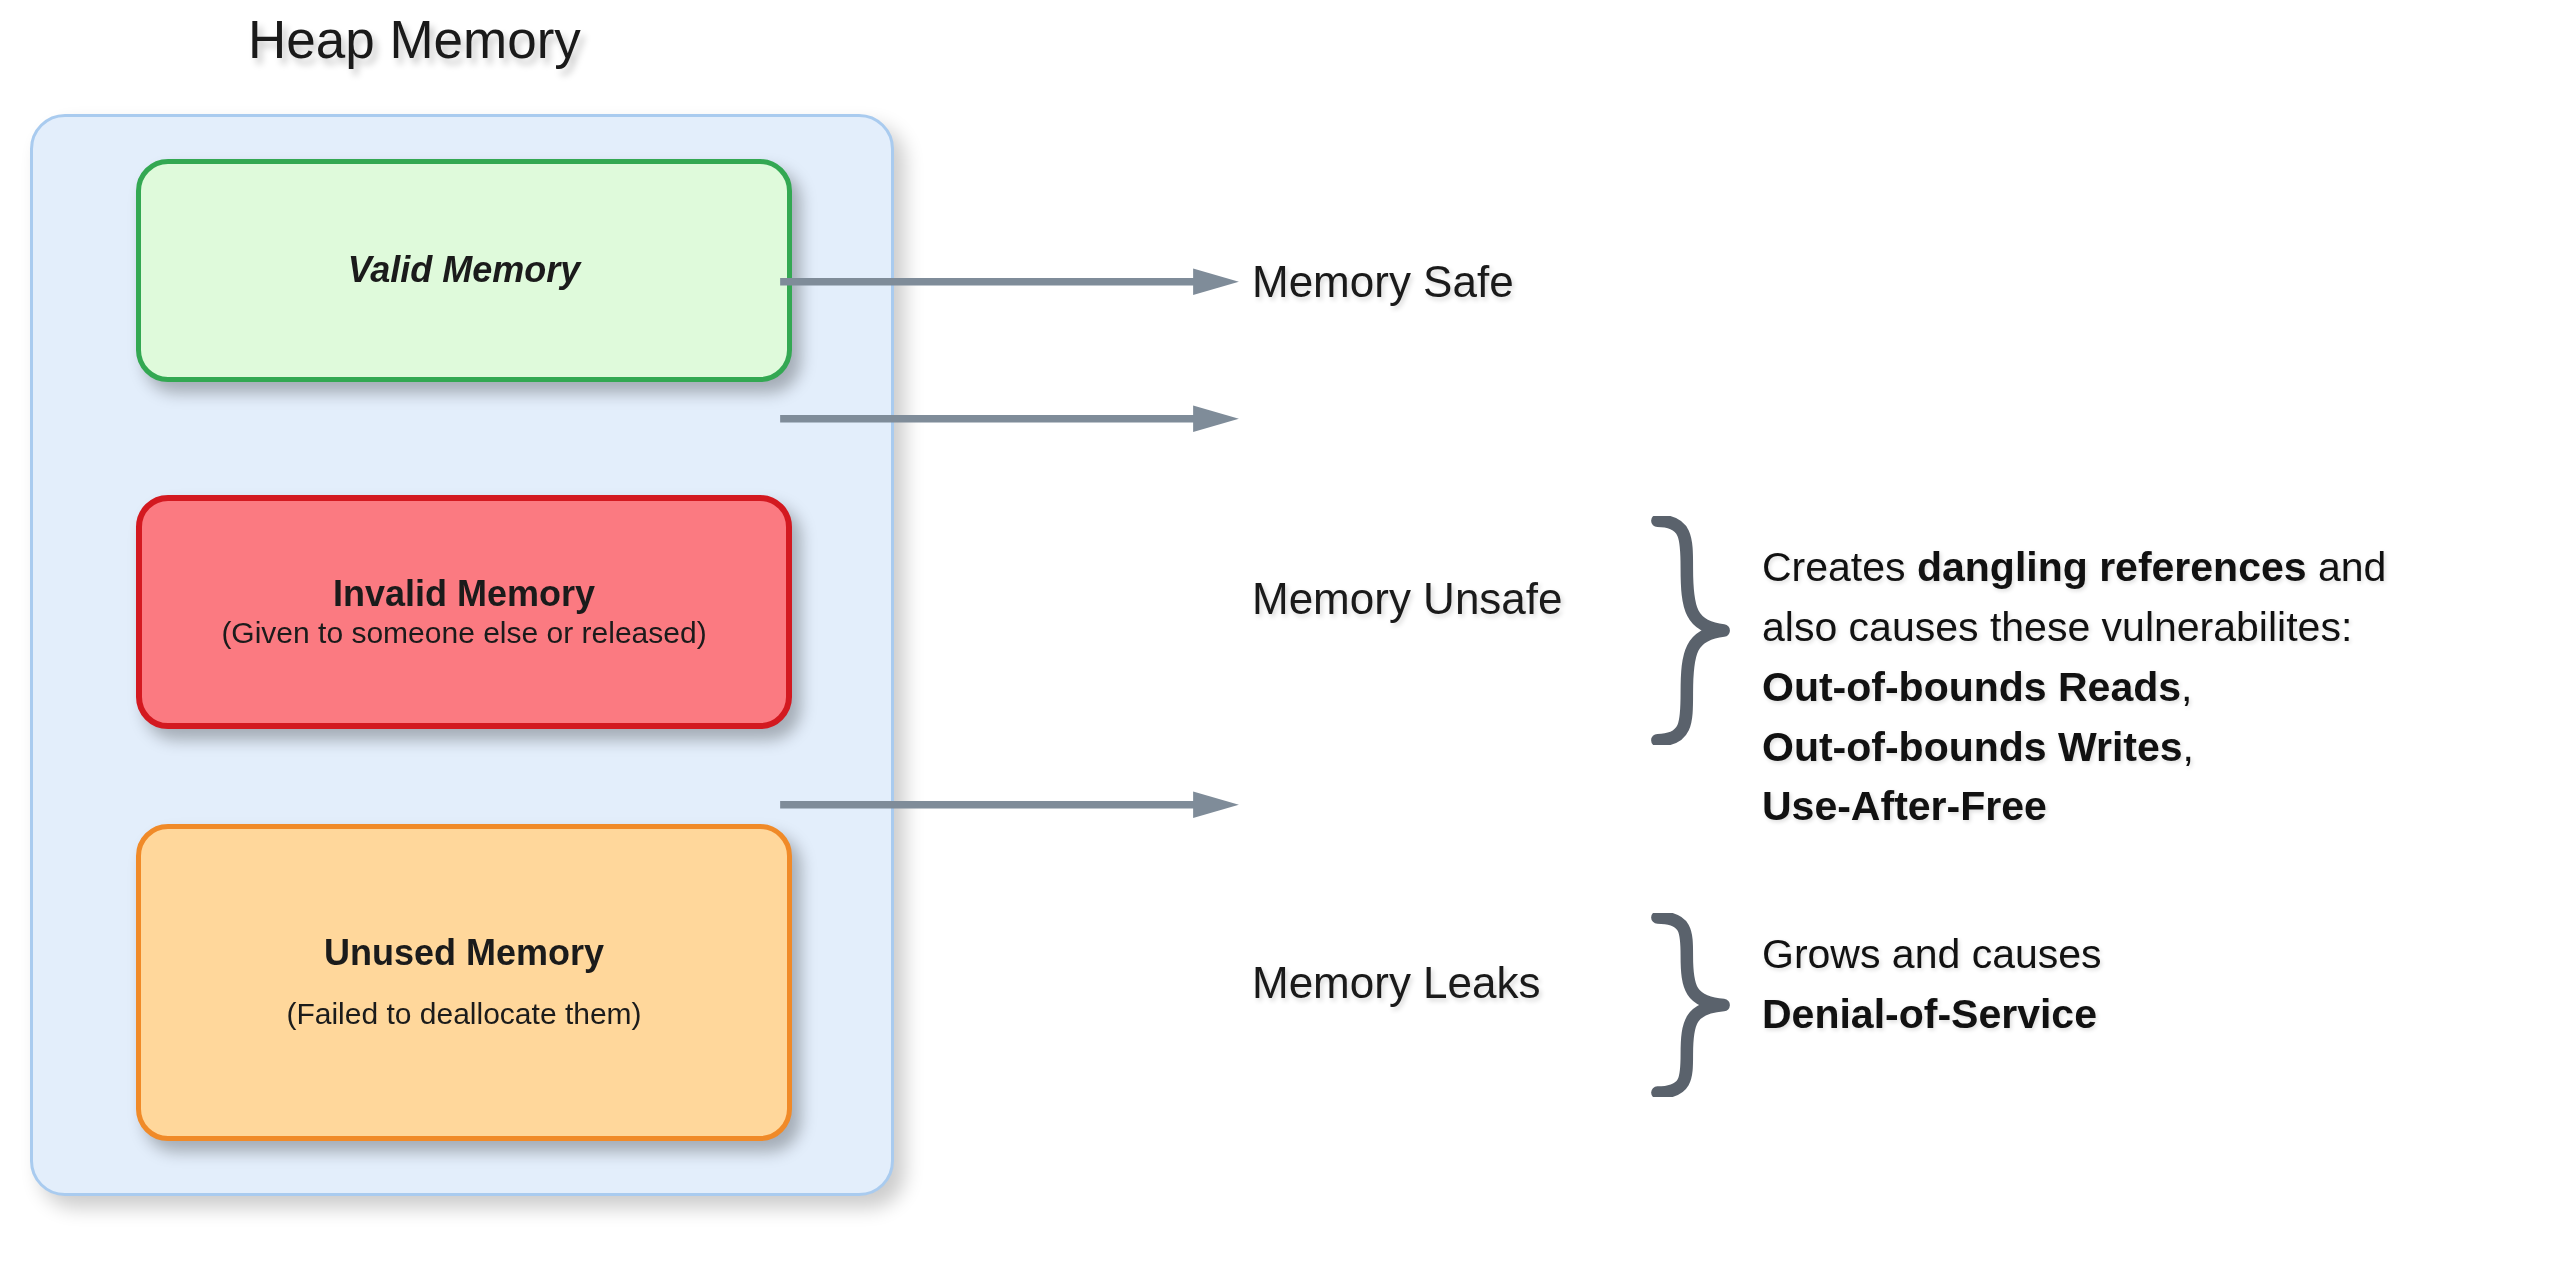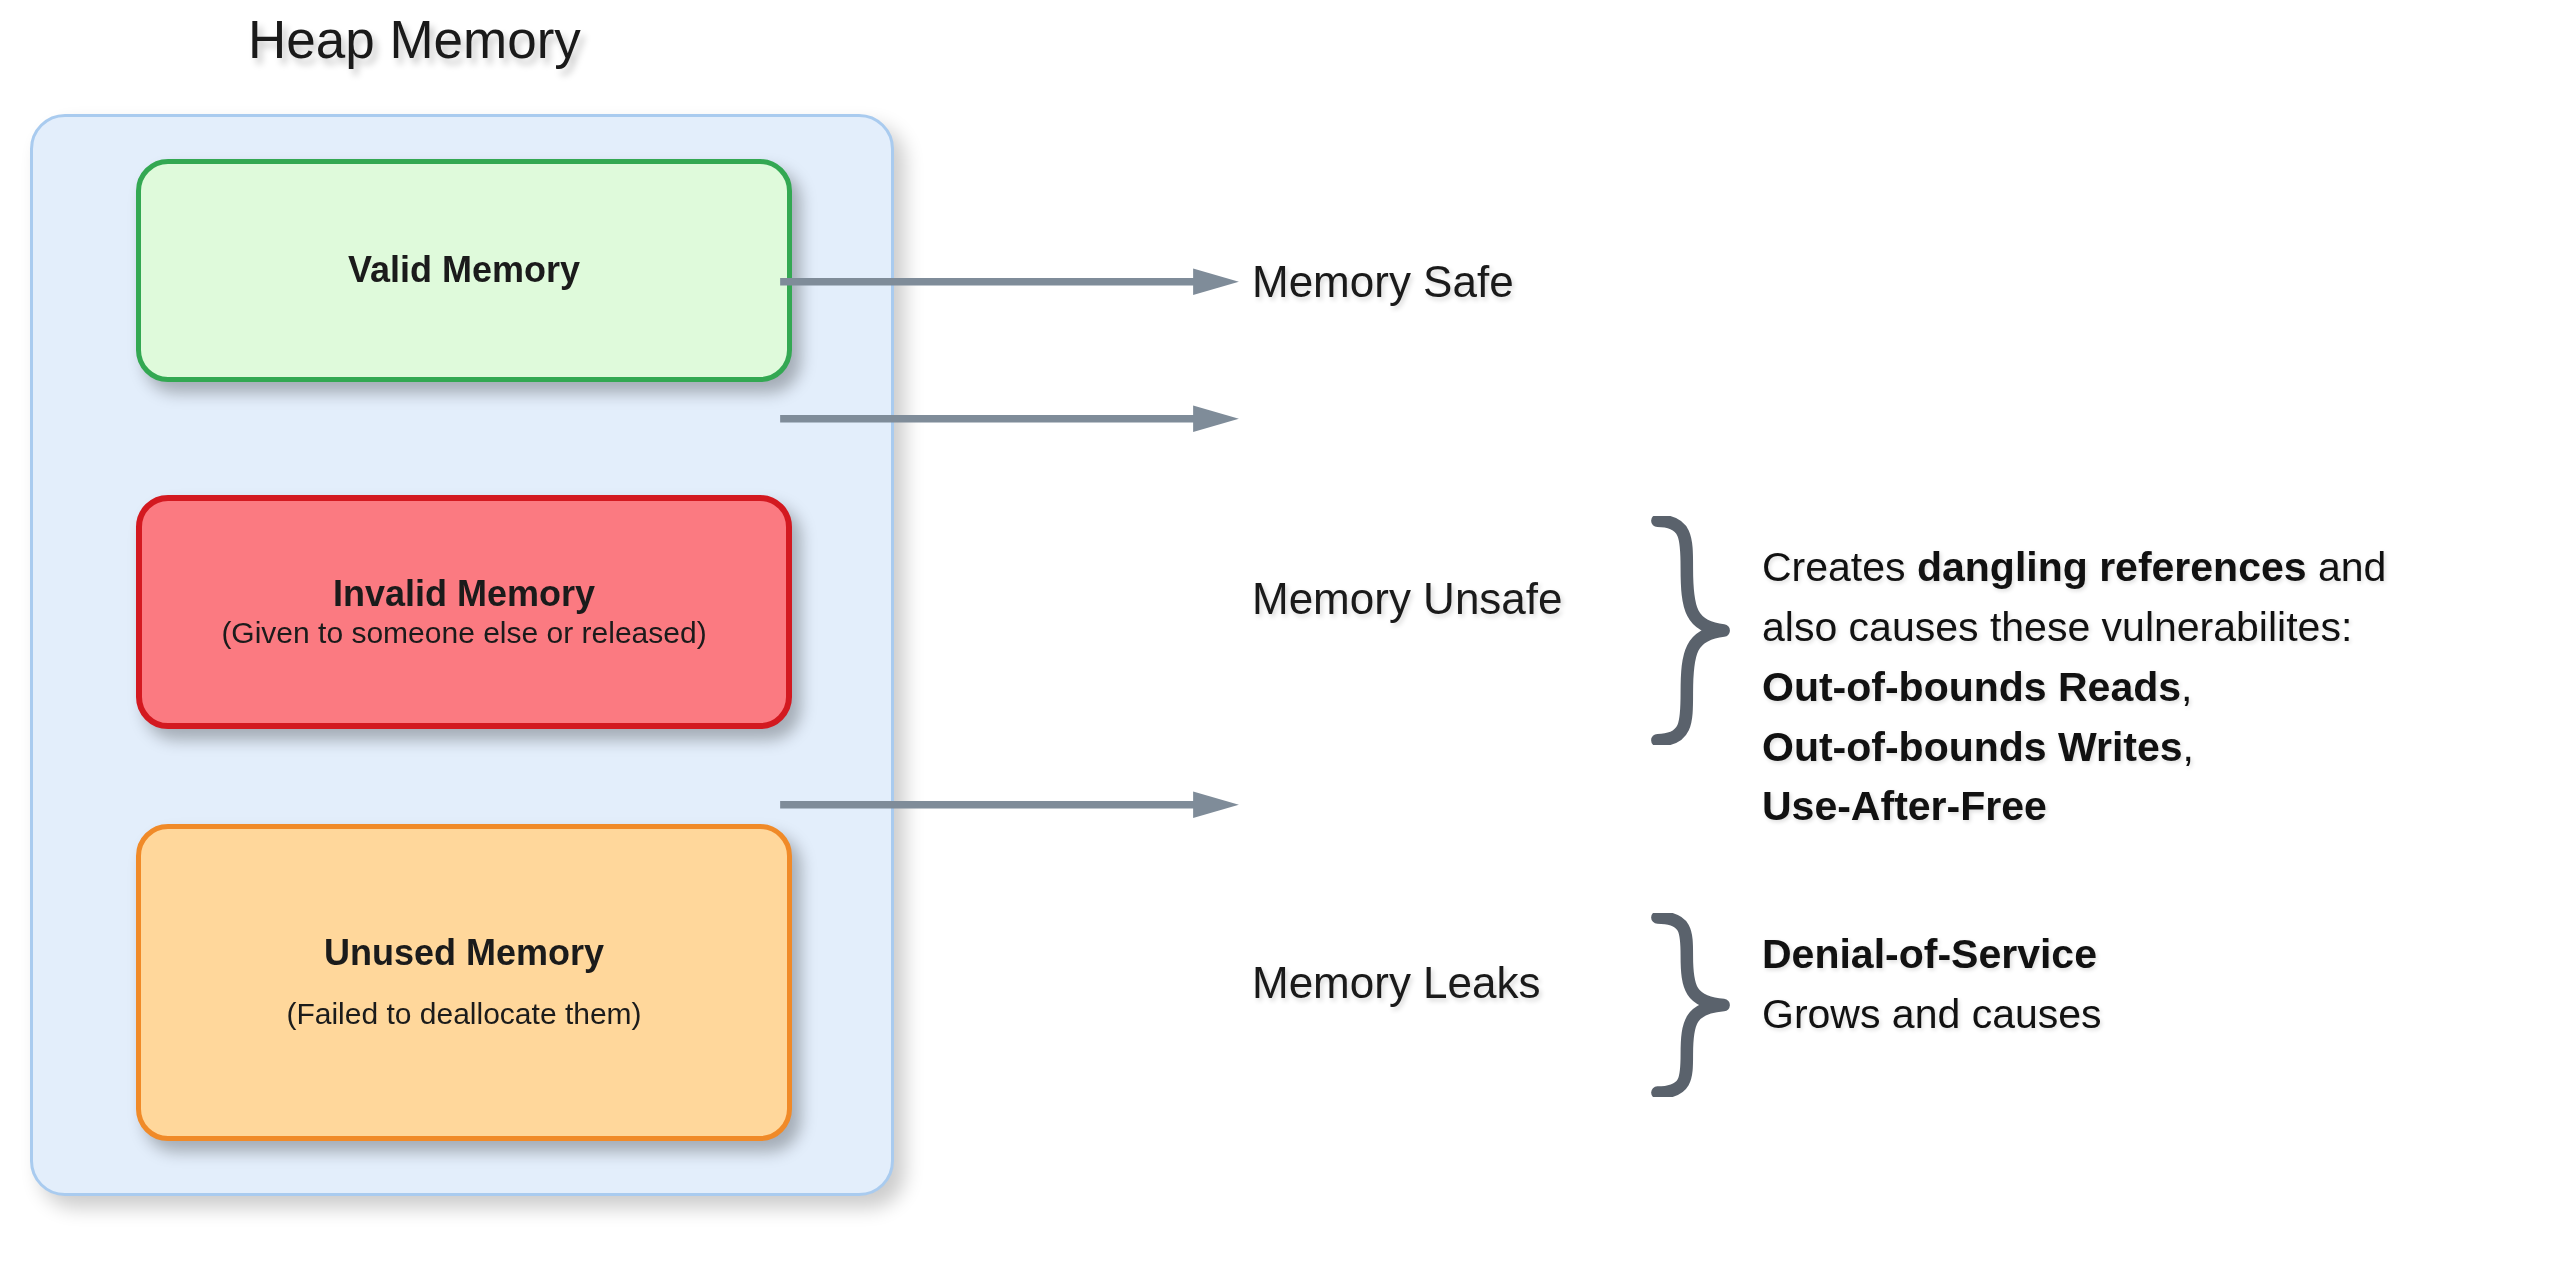--- a/index.html
+++ b/index.html
@@ -70,20 +70,21 @@
     line-height: 1.16;
     max-width: 582px;
   }
 
   #box-valid {
     top: 159px;
     width: 656px;
     height: 223px;
     background: #dffadb;
     border: 5.2px solid #33a852;
+    font-style: italic;
   }
   #box-invalid {
     top: 495px;
     width: 656px;
     height: 234px;
     background: #fb7a81;
     border: 6.6px solid #d31920;
   }
   #box-unused {
     top: 824px;
@@ -193,16 +194,16 @@
 
 <div class="detail-block" id="detail-unsafe">
   <div><span>Creates </span><b>dangling references</b><span> and</span></div>
   <div>also causes these vulnerabilites:</div>
   <div><b>Out-of-bounds Reads</b><span>,</span></div>
   <div><b>Out-of-bounds Writes</b><span>,</span></div>
   <div><b>Use-After-Free</b><span></span></div>
 </div>
 
 <div class="detail-block" id="detail-leaks">
+  <div>Grows and causes</div>
   <div><b>Denial-of-Service</b><span></span></div>
-  <div>Grows and causes</div>
 </div>
 
 
 </body></html>

